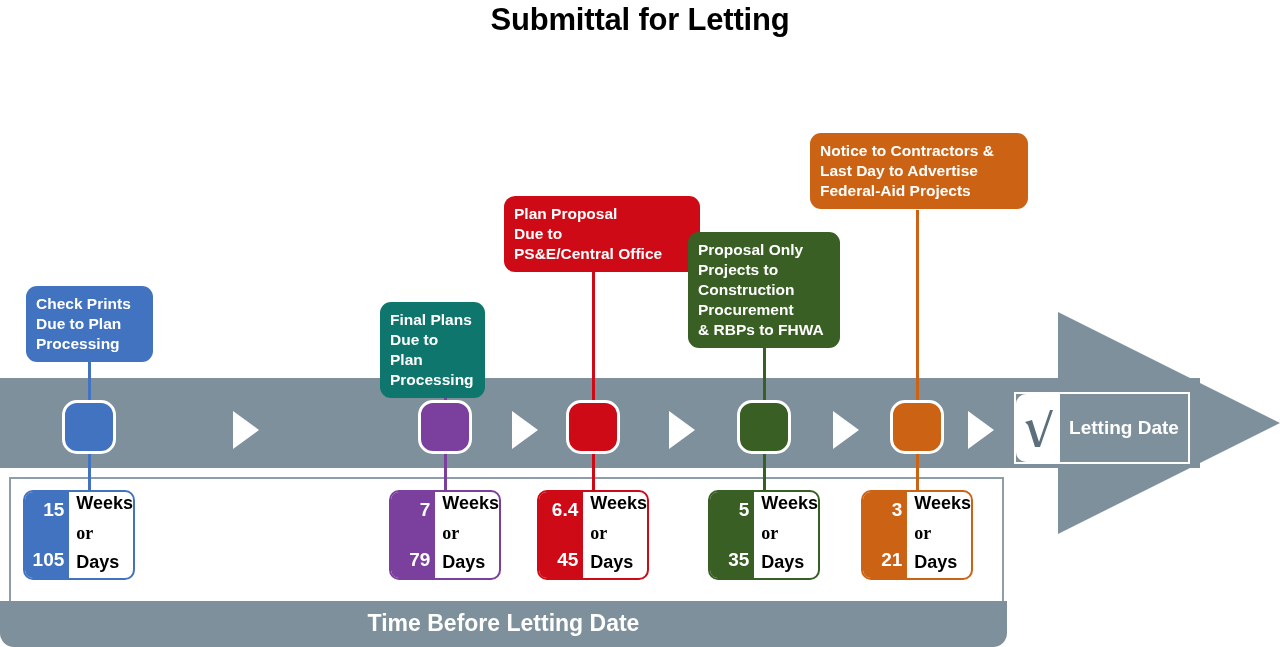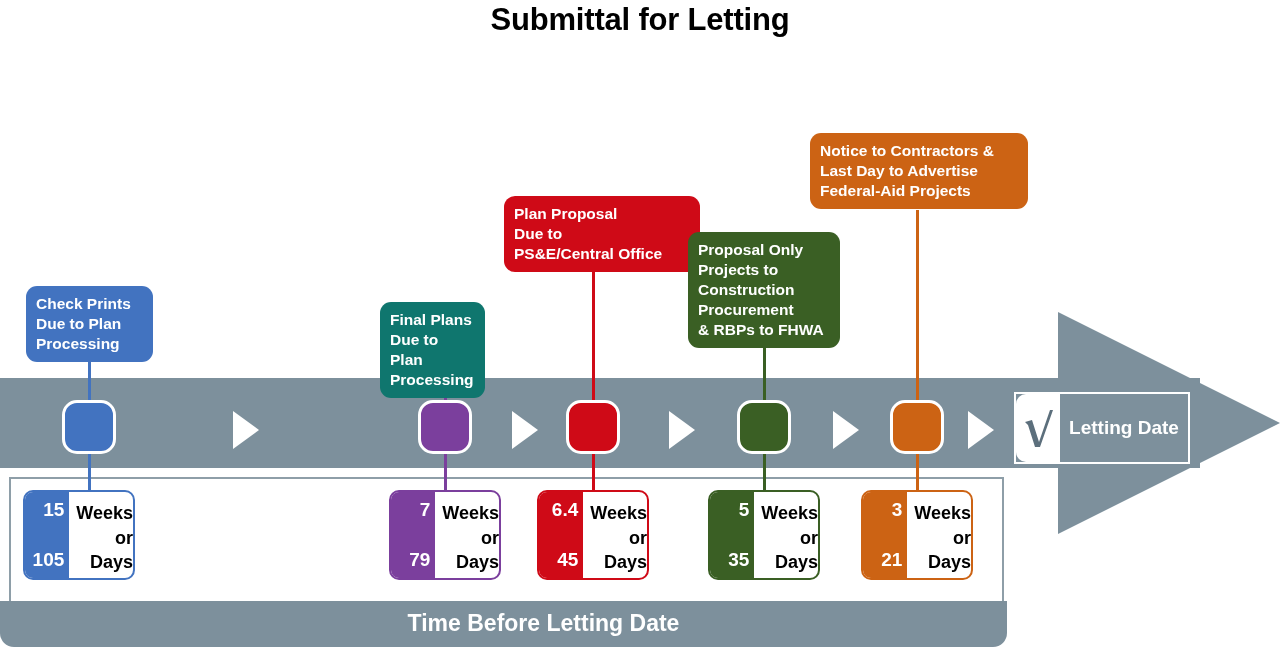--- a/index.html
+++ b/index.html
@@ -50,21 +50,21 @@
     background:#ffffff;border:2px solid #8e9ea8;
     box-sizing:border-box;
   }
   #footer-bar{
     position:absolute;left:0px;top:601px;width:1007px;height:46px;
     background:#7d909c;
     border-radius:0 0 14px 14px;
   }
   #footer-label{
     position:absolute;left:0;top:610px;width:1007px;
-    text-align:center;color:#ffffff;font-size:23px;font-weight:bold;padding-left:40px;
+    text-align:center;color:#ffffff;font-size:23px;font-weight:bold;
   }
 
   
   .callout{
     position:absolute;
     border-radius:11px;
     color:#ffffff;
     text-align:left;
     font-weight:bold;
     font-size:15.5px;
@@ -104,27 +104,27 @@
     justify-content:space-between;
     align-items:flex-end;
     color:#ffffff;font-weight:bold;font-size:19px;
     padding:7px 5px 7px 0;
     box-sizing:border-box;
   }
   .badge .units{
     flex:1;
     display:flex;flex-direction:column;
     justify-content:space-between;
-    align-items:flex-end;
+    align-items:flex-start;
     color:#000000;font-weight:bold;font-size:18px;
-    padding:12px 0 6px 7px;
+    padding:2px 0 6px 7px;
     line-height:19px;
     box-sizing:border-box;
   }
-  .badge .units .u-mid{font-size:18px;}
+  .badge .units .u-mid{font-size:18px;font-family:Liberation Serif, serif;}
 
   
   #letting-chip{
     position:absolute;left:1014px;top:392px;width:176px;height:72px;
     border:2px solid #ffffff;border-radius:0;
     box-sizing:border-box;
     display:flex;align-items:center;
     z-index:8;
   }
   #letting-check{

